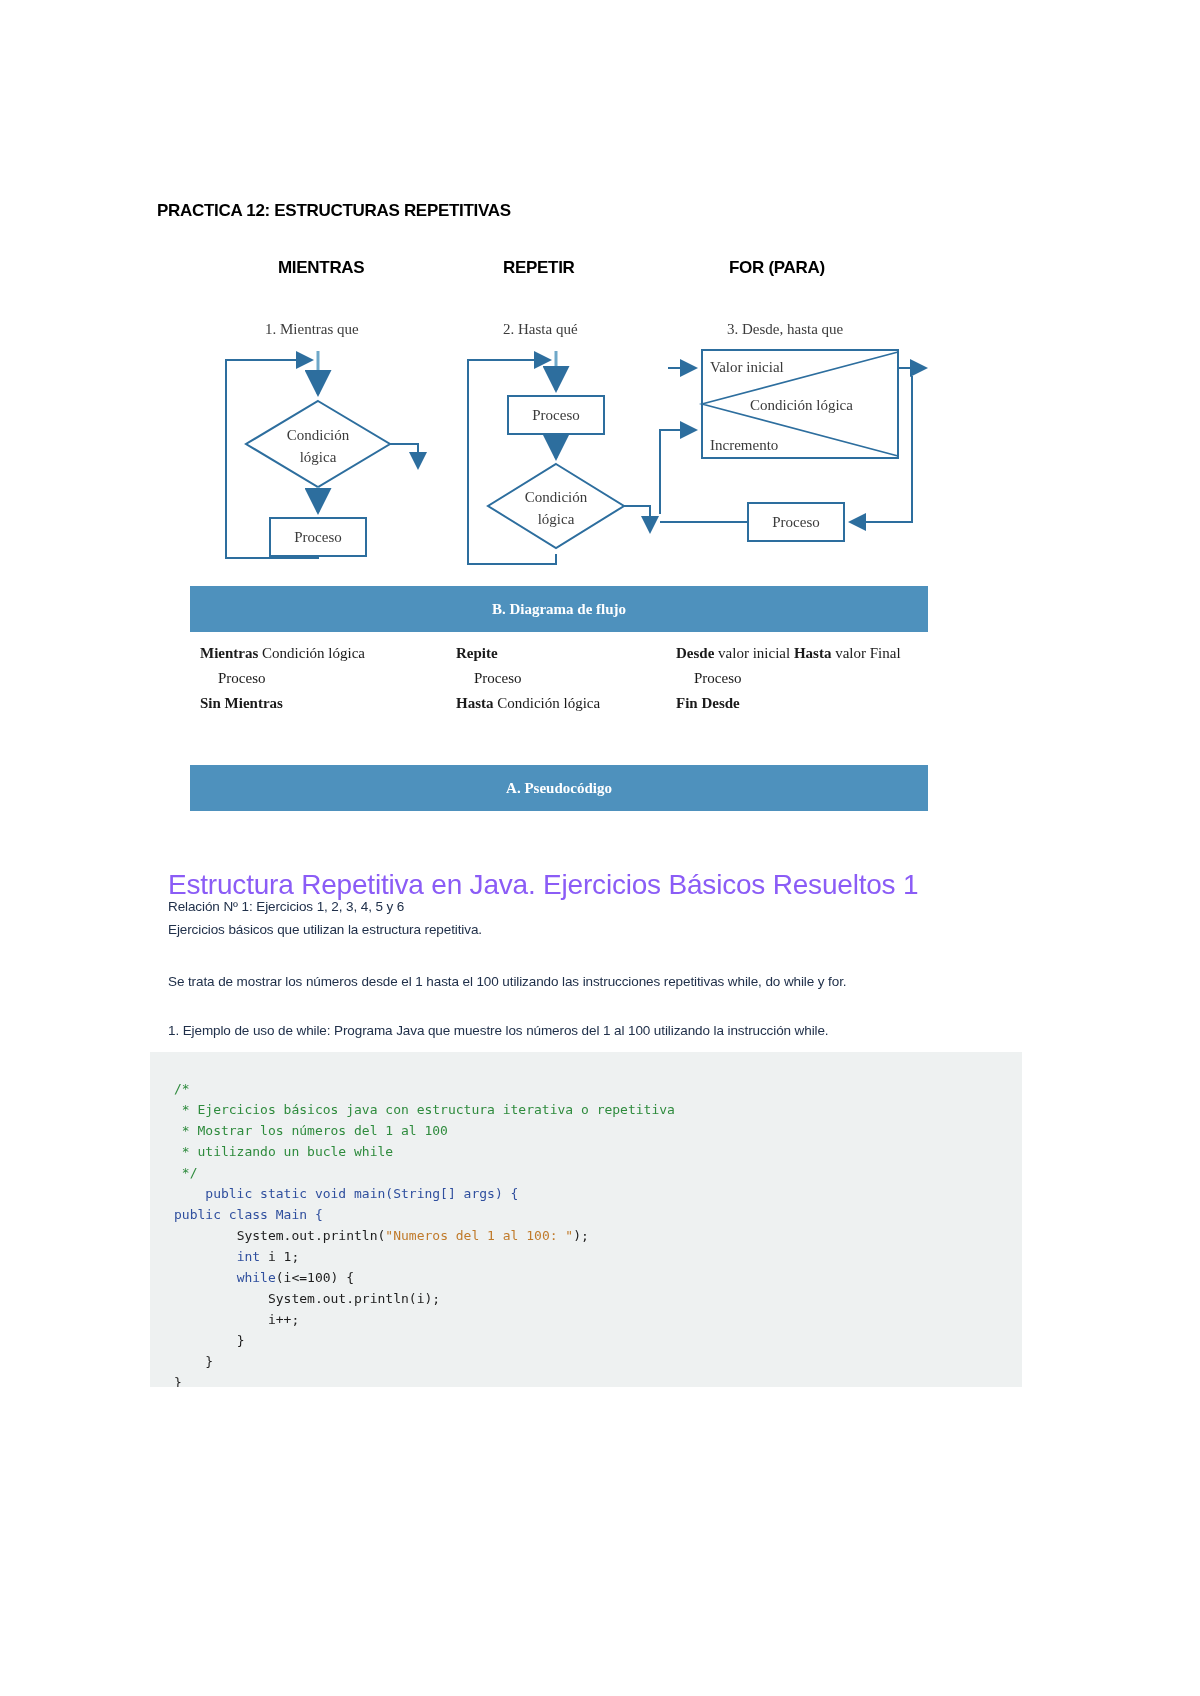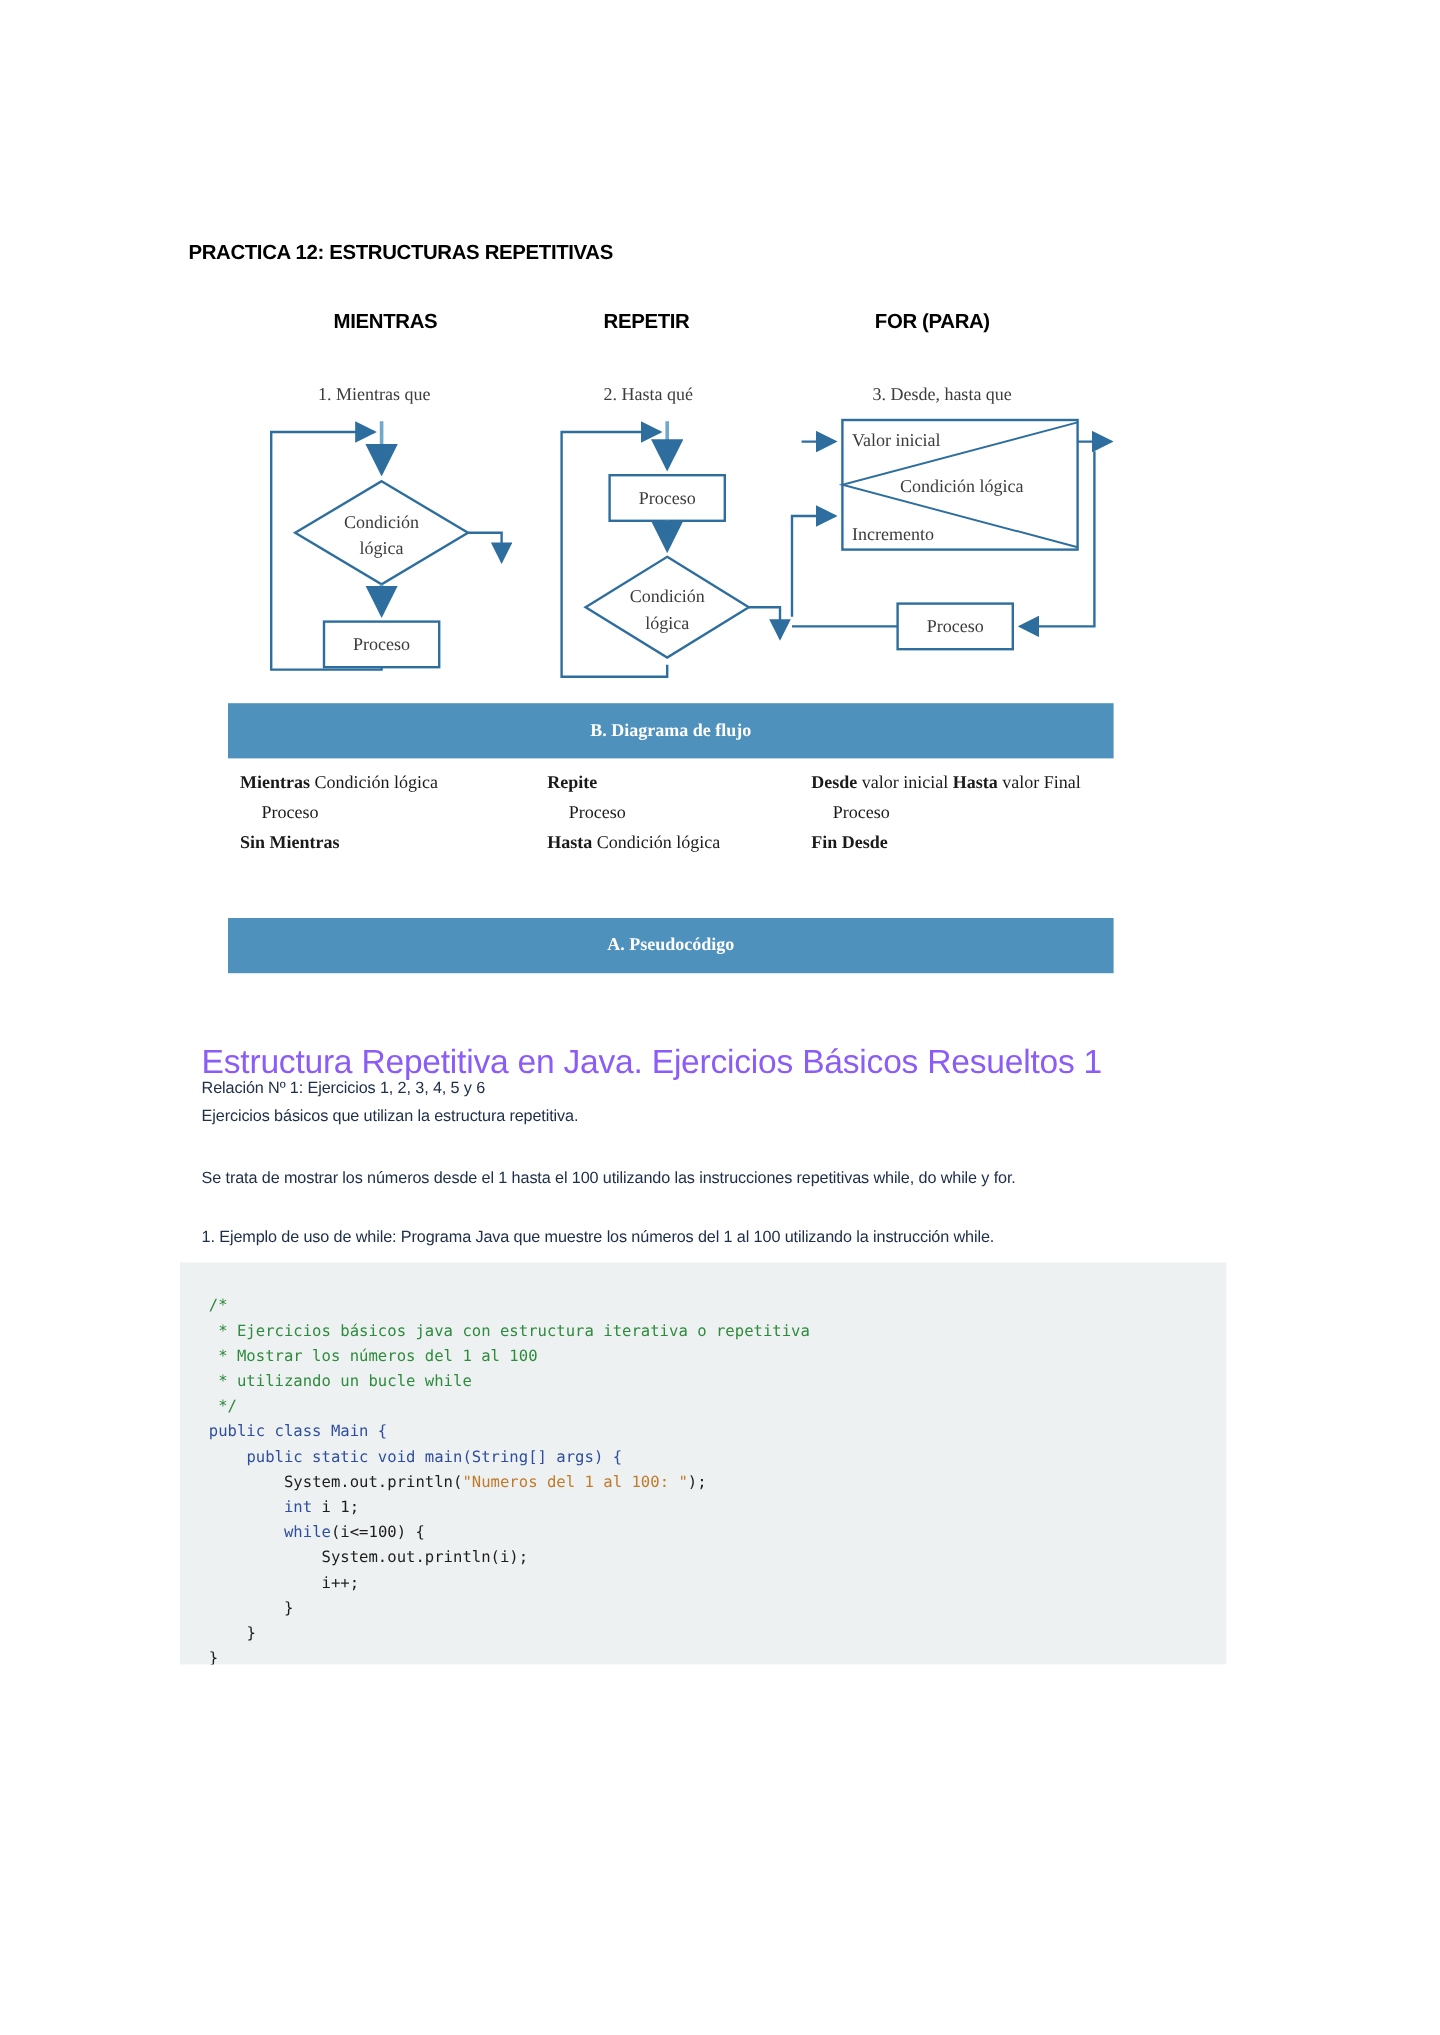--- a/index.html
+++ b/index.html
@@ -243,22 +243,22 @@
   <div class="art-line l2">Ejercicios básicos que utilizan la estructura repetitiva.</div>
   <div class="art-line l3">Se trata de mostrar los números desde el 1 hasta el 100 utilizando las instrucciones repetitivas while, do while y for.</div>
   <div class="art-line l4">1. Ejemplo de uso de while: Programa Java que muestre los números del 1 al 100 utilizando la instrucción while.</div>
 
   <div class="code-block" id="code-block">
       <div class="code-line"><span class="cm">/*</span></div>
       <div class="code-line"><span class="cm"> * Ejercicios básicos java con estructura iterativa o repetitiva</span></div>
       <div class="code-line"><span class="cm"> * Mostrar los números del 1 al 100</span></div>
       <div class="code-line"><span class="cm"> * utilizando un bucle while</span></div>
       <div class="code-line"><span class="cm"> */</span></div>
+      <div class="code-line"><span class="pl">    </span><span class="kw">public static void main(String[] args) {</span></div>
       <div class="code-line"><span class="kw">public class Main {</span></div>
-      <div class="code-line"><span class="pl">    </span><span class="kw">public static void main(String[] args) {</span></div>
       <div class="code-line"><span class="pl">        </span><span class="pl">System.out.println(</span><span class="st">"Numeros del 1 al 100: "</span><span class="pl">);</span></div>
       <div class="code-line"><span class="pl">        </span><span class="kw">int</span><span class="pl"> i 1;</span></div>
       <div class="code-line"><span class="pl">        </span><span class="kw">while</span><span class="pl">(i&lt;=100) {</span></div>
       <div class="code-line"><span class="pl">            </span><span class="pl">System.out.println(i);</span></div>
       <div class="code-line"><span class="pl">            </span><span class="pl">i++;</span></div>
       <div class="code-line"><span class="pl">        </span><span class="pl">}</span></div>
       <div class="code-line"><span class="pl">    </span><span class="pl">}</span></div>
       <div class="code-line"><span class="pl">}</span></div>
     </div>
 

